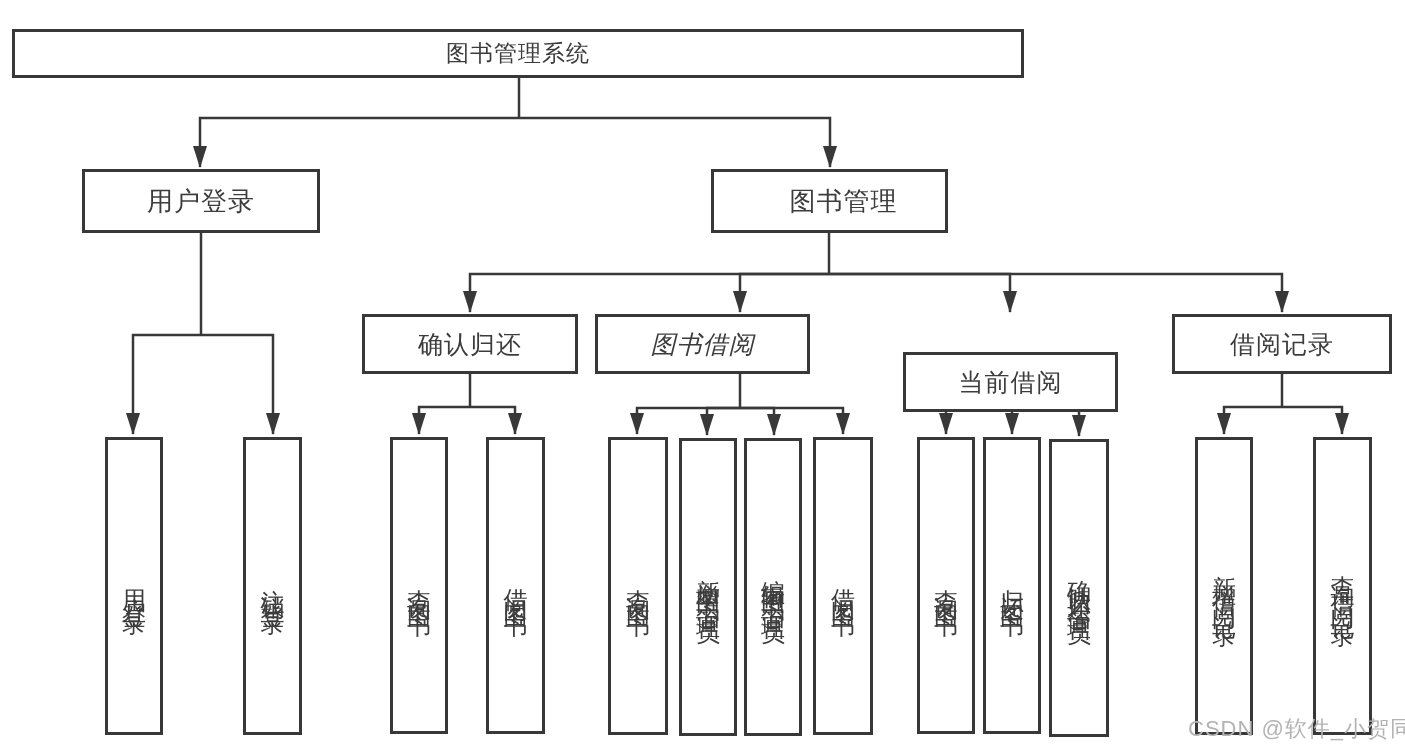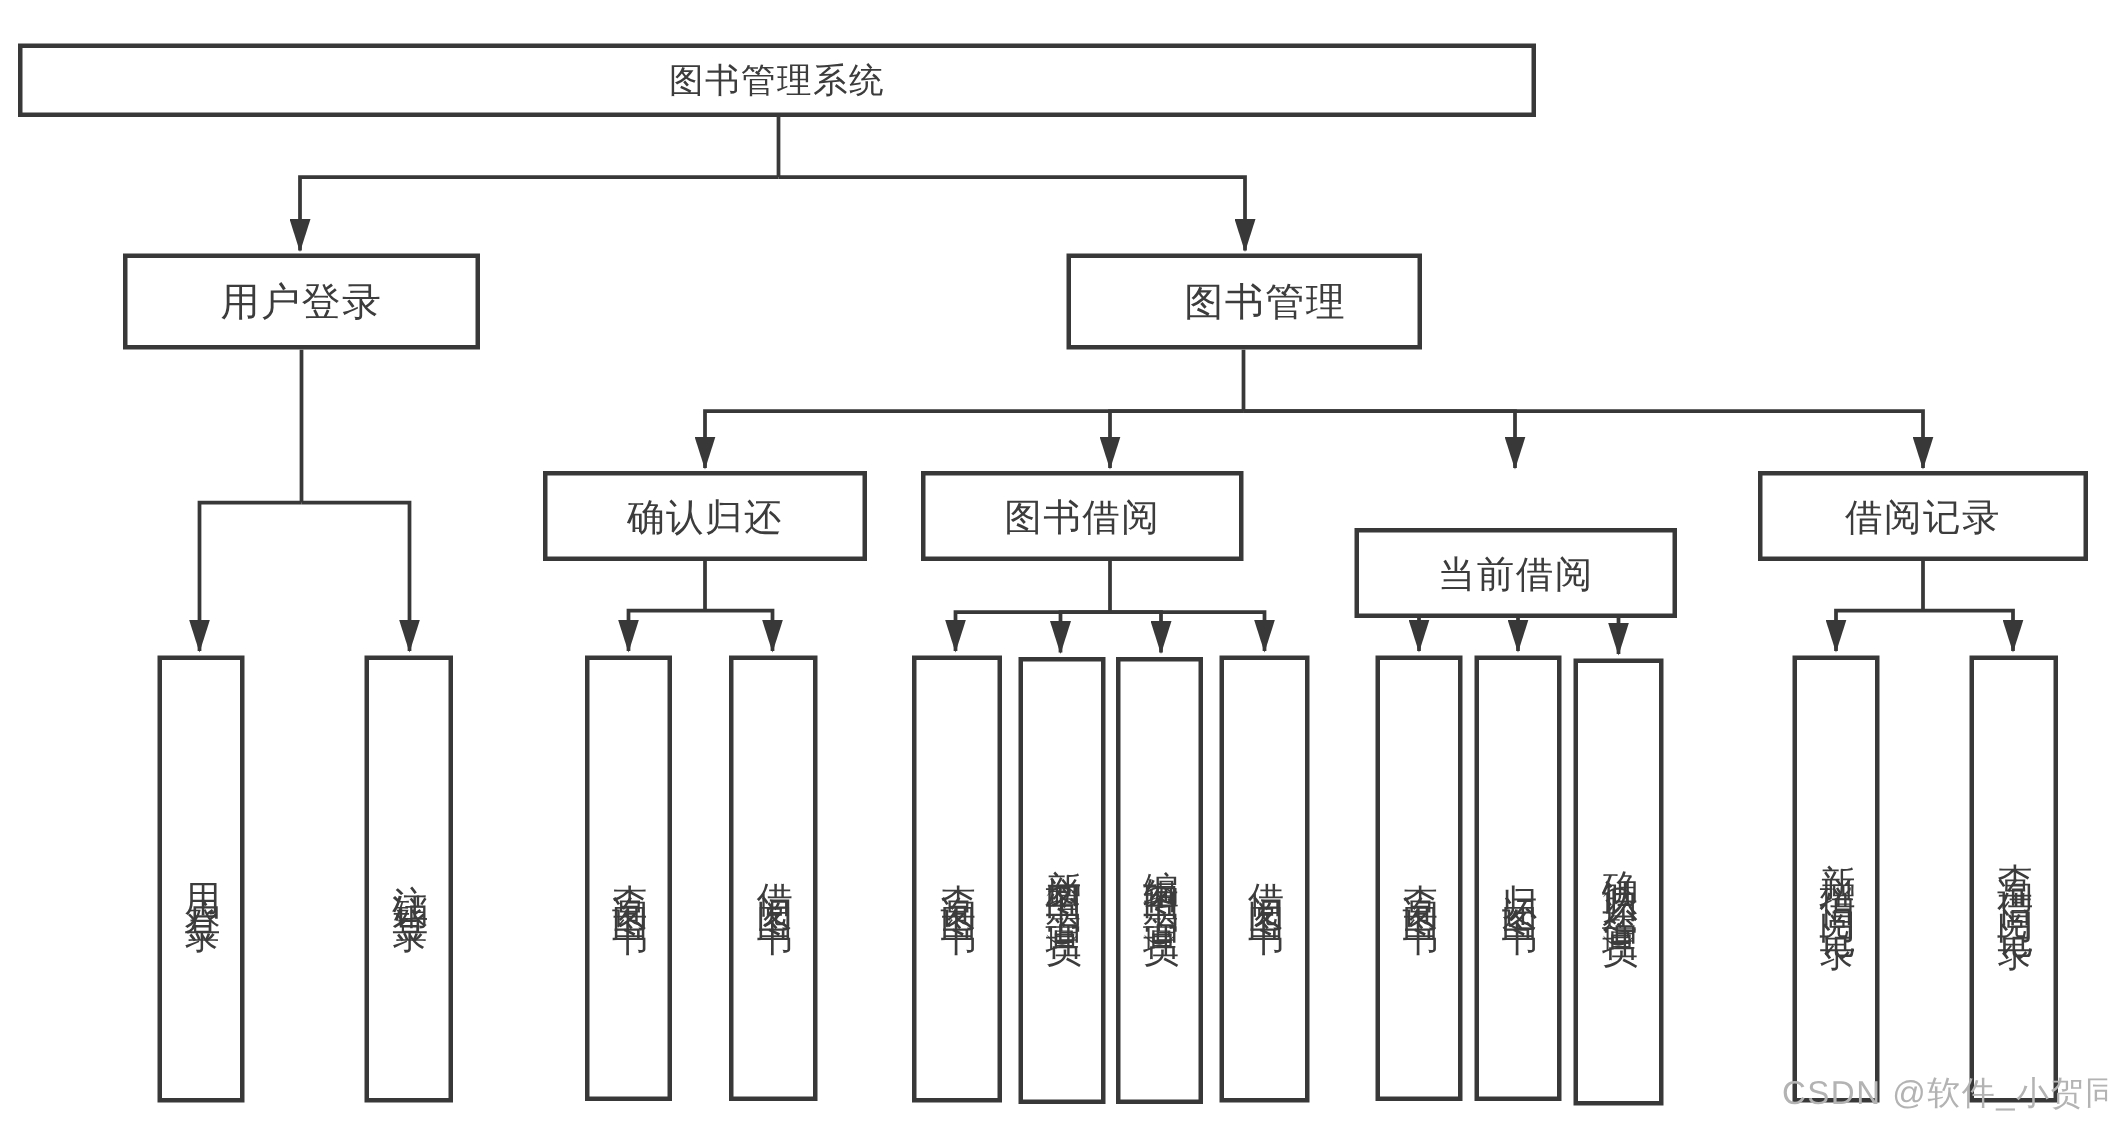--- a/index.html
+++ b/index.html
@@ -114,21 +114,21 @@
   <div class="box hbox lvl2-box" style="left:82px; top:169px; width:238px; height:64px;">
     <span>用户登录</span>
   </div>
   <div class="box hbox lvl2-box" style="left:711px; top:169px; width:237px; height:64px;padding-left:28px;">
     <span>图书管理</span>
   </div>
 
   <div class="box hbox lvl3-box" style="left:362px; top:314px; width:216px; height:60px;">
     <span>确认归还</span>
   </div>
-  <div class="box hbox lvl3-box" style="left:614px; top:314px; width:215px; height:60px;">
+  <div class="box hbox lvl3-box" style="left:595px; top:314px; width:215px; height:60px;font-style:italic;">
     <span>图书借阅</span>
   </div>
   <div class="box hbox lvl3-box" style="left:903px; top:314px; width:215px; height:60px;margin-top:38px;">
     <span>当前借阅</span>
   </div>
   <div class="box hbox lvl3-box" style="left:1172px; top:314px; width:220px; height:60px;">
     <span>借阅记录</span>
   </div>
 
   <div class="box" style="left:105px; top:437px; width:58px; height:298px;">

